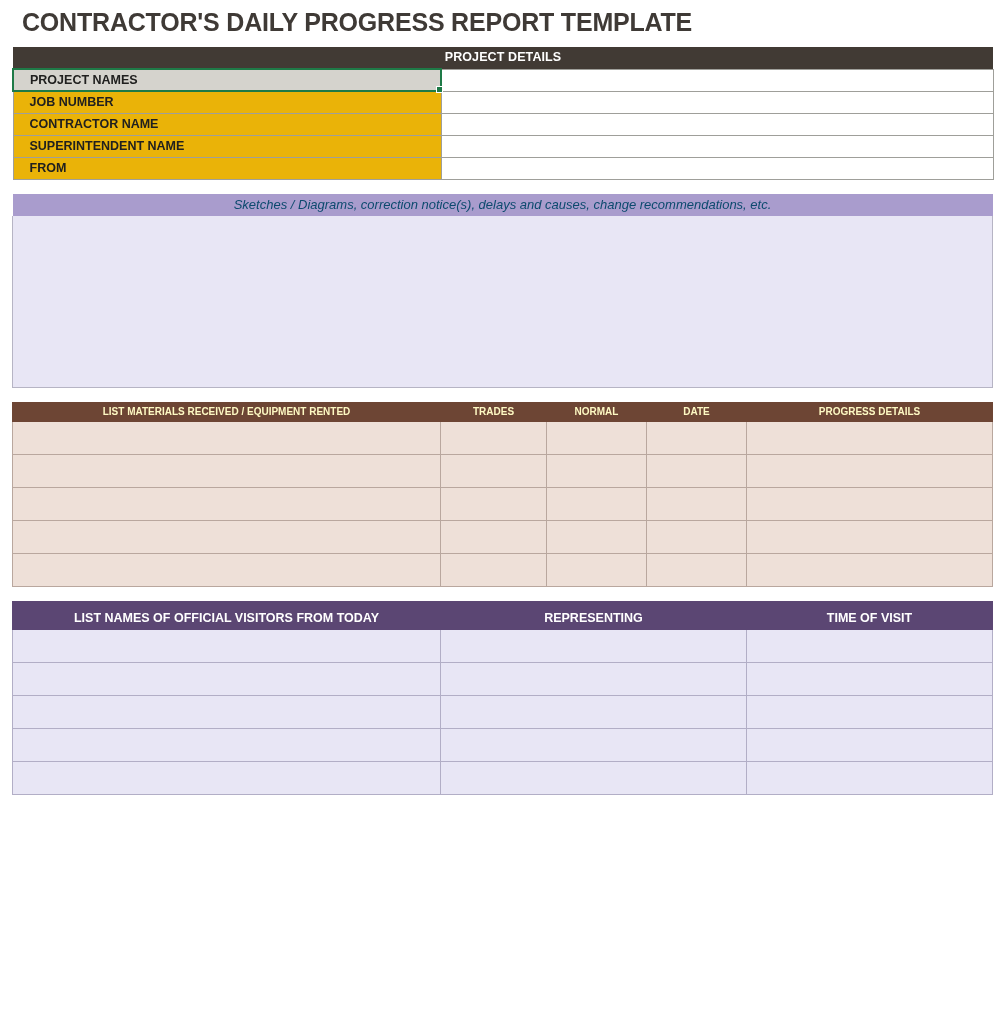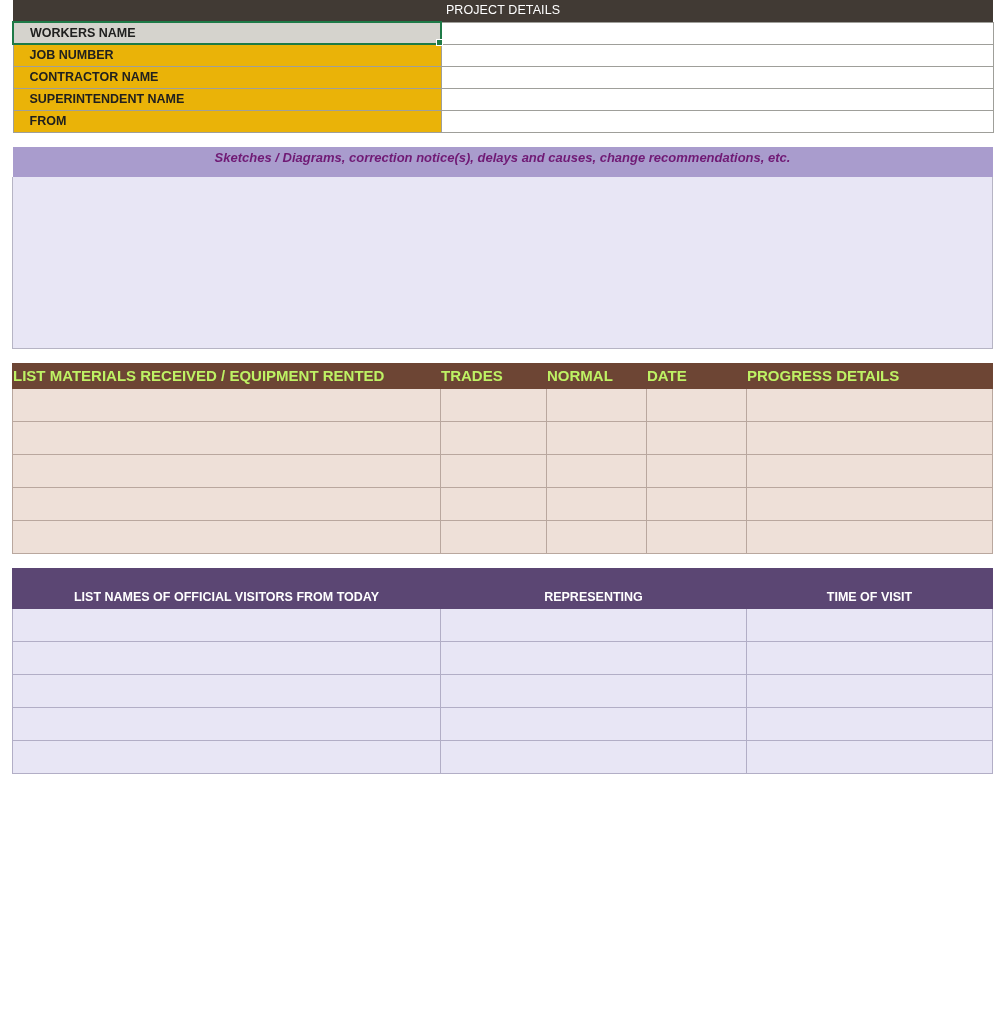--- a/index.html
+++ b/index.html
@@ -33,21 +33,21 @@
   .block {
     margin: 0 12px 14px 12px;
     border-collapse: collapse;
     width: 980px;
     table-layout: fixed;
   }
 
   .bar {
     text-align: center;
     color: #ffffff;
-    font-weight: normal;
+    font-weight: bold;
     font-size: 12.5px;
     padding: 3px 0 4px 0;
     letter-spacing: 0.1px;
   }
 
   
   .pd-bar { background: #413a34; }
   .pd-label {
     background: #eab308;
     border: 1px solid #9f9f9a;
@@ -76,41 +76,41 @@
     width: 5px;
     height: 5px;
     background: #1e7a47;
     border: 1px solid #ffffff;
   }
 
   
   .pr-bar { background: #5b4e91; }
   .pr-sub {
     background: #a99ccd;
-    color: #701a75;
+    color: #0c4a6e;
     text-align: center;
     font-style: italic;
     font-size: 13px;
-    padding: 3px 0 12px 0;
-    font-weight: 700;
+    padding: 3px 0 4px 0;
+    font-weight: 400;
   }
   .pr-body {
     background: #e8e6f5;
     border: 1px solid #b6b4c4;
     border-top: none;
     height: 172px;
   }
 
   
   .mt-head {
     background: #6d4534;
-    color: #bef264;
-    font-weight: bold;
-    font-size: 15px;
-    text-align: left;
+    color: #fef9c3;
+    font-weight: bold;
+    font-size: 10px;
+    text-align: center;
     padding: 3px 0 4px 0;
     border: 1px solid #6d4534;
   }
   .mt-cell {
     background: #eee0d8;
     border: 1px solid #b9a79e;
     height: 33px;
   }
 
   
@@ -122,47 +122,48 @@
     height: 168px;
   }
 
   
   .vs-head {
     background: #5b4673;
     color: #ffffff;
     font-weight: bold;
     font-size: 12.5px;
     text-align: center;
-    padding: 21px 0 4px 0;
+    padding: 9px 0 4px 0;
     border: 1px solid #5b4673;
     margin-left: 40px;
   }
   .vs-cell {
     background: #e8e6f5;
     border: 1px solid #b2aec6;
     height: 33px;
   }
 </style>
 </head>
 <body>
 
 <div class="page">
 
+  <div class="title">CONTRACTOR'S DAILY PROGRESS REPORT TEMPLATE</div>
 
   <table class="block">
     <colgroup>
         <col style="width:428px">
         <col style="width:552px">
       </colgroup>
     <tbody>
         <tr>
       <td class="bar pd-bar" colspan="2">PROJECT DETAILS</td>
     </tr>
     <tr>
-      <td class="pd-label selected">WORKERS NAME</td>
+      <td class="pd-label selected">PROJECT NAMES</td>
       <td class="pd-value"></td>
     </tr>
     <tr>
       <td class="pd-label">JOB NUMBER</td>
       <td class="pd-value"></td>
     </tr>
     <tr>
       <td class="pd-label">CONTRACTOR NAME</td>
       <td class="pd-value"></td>
     </tr>

